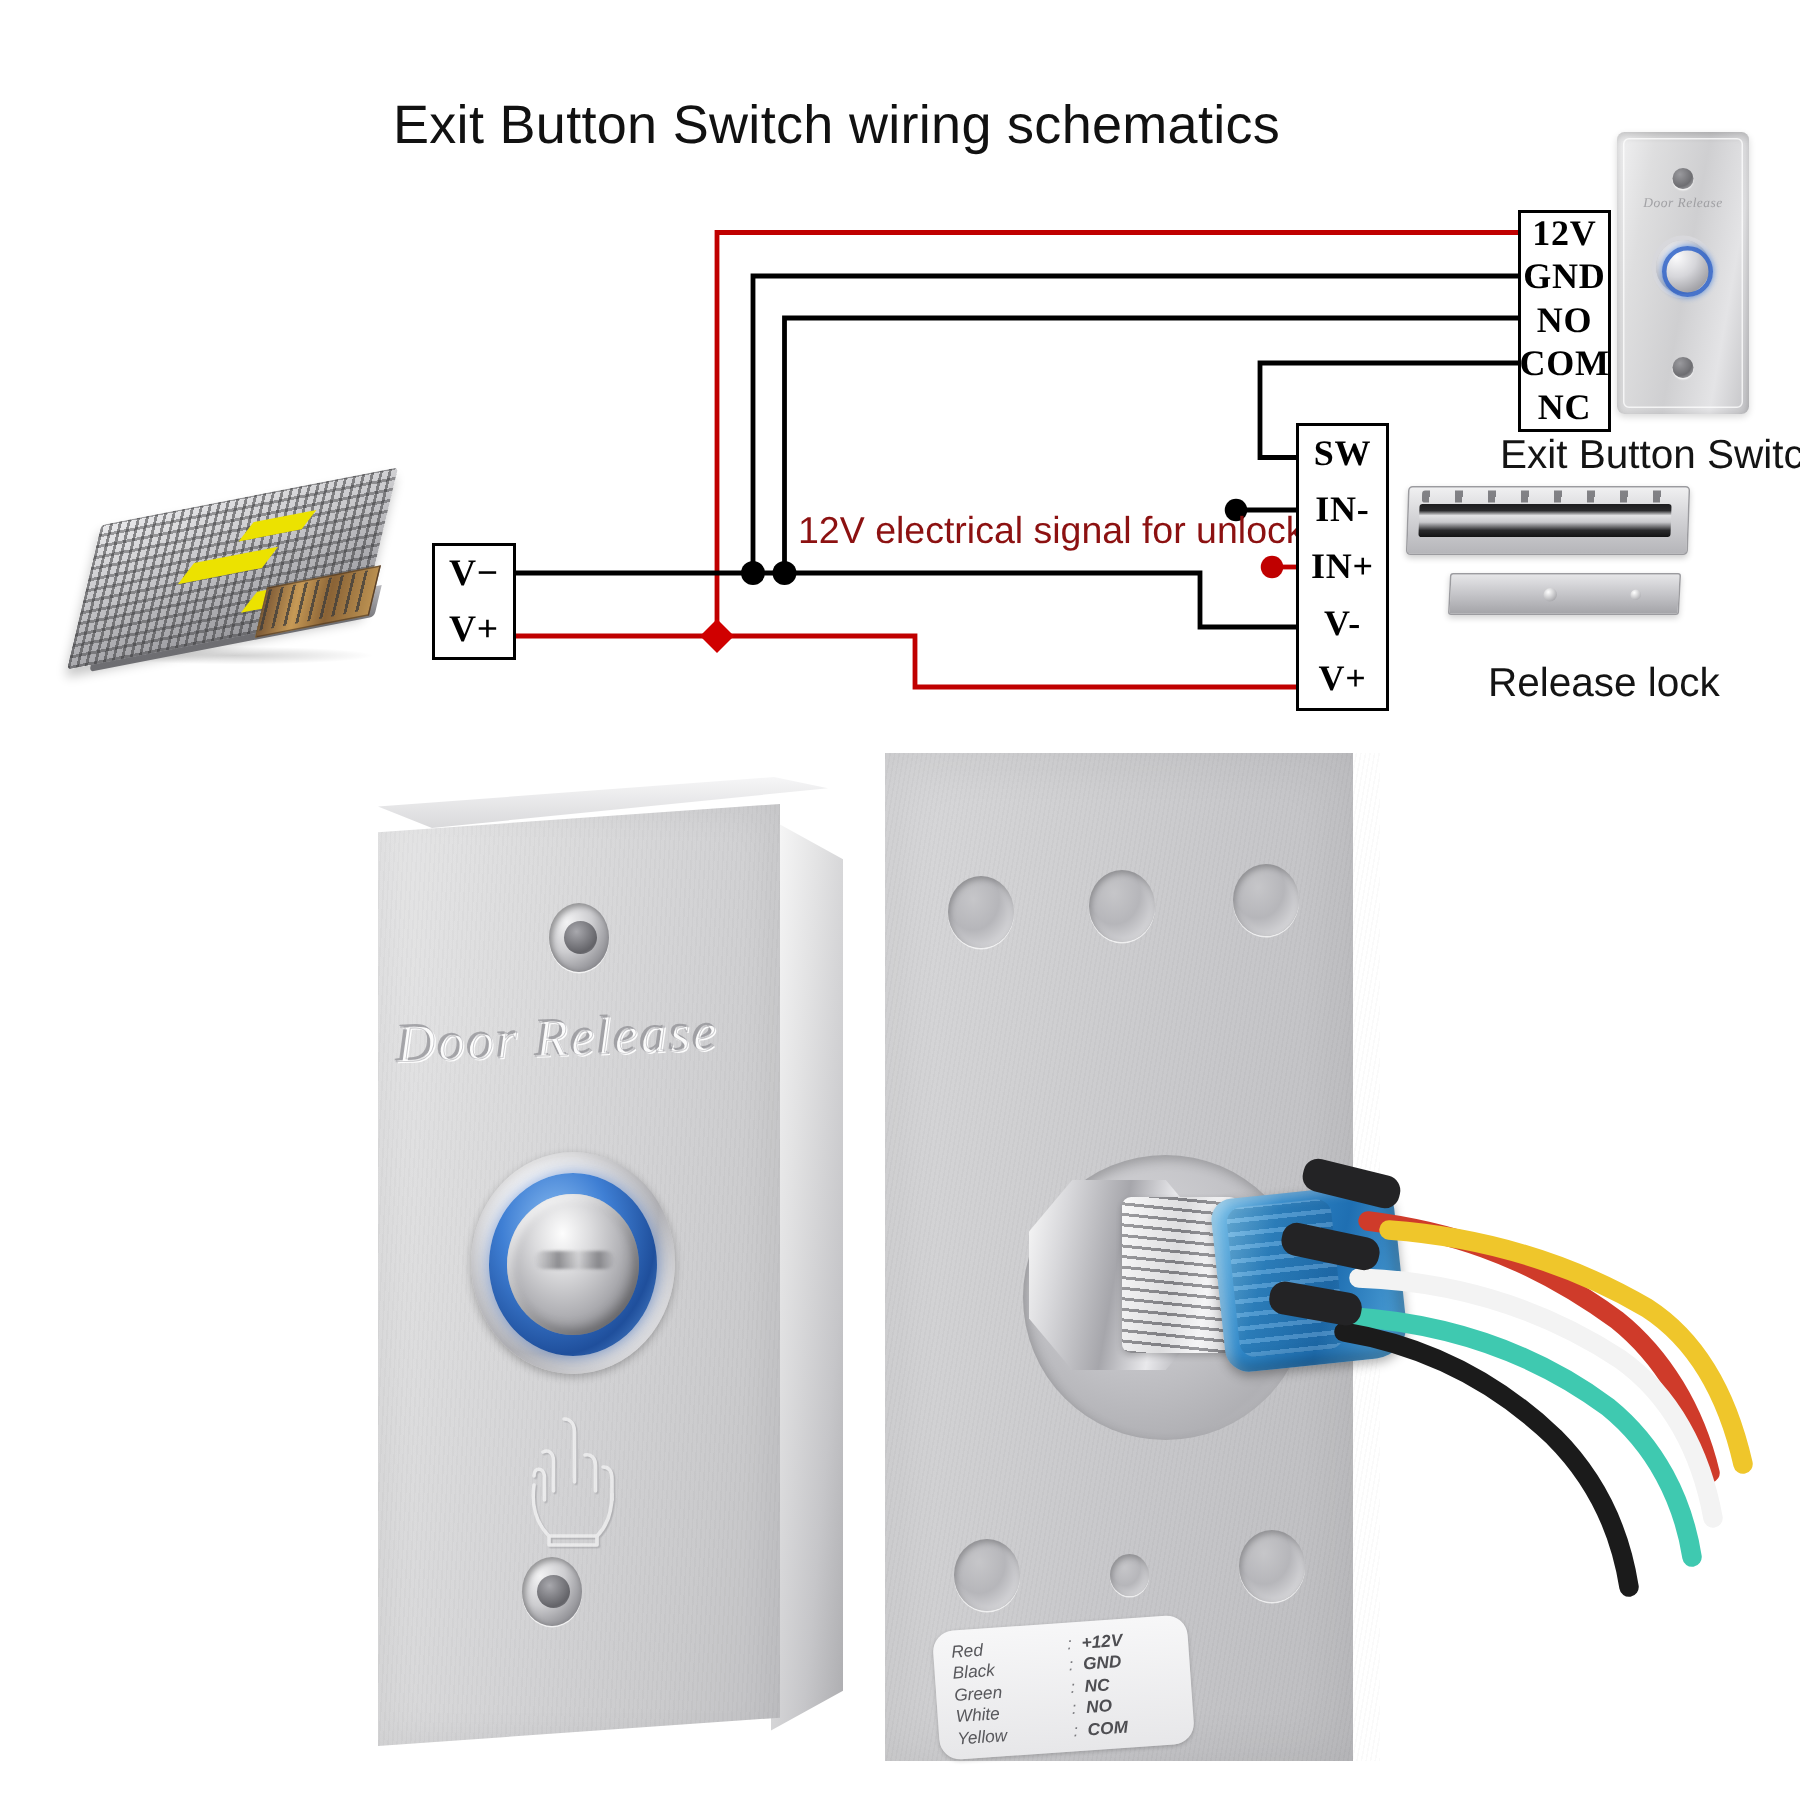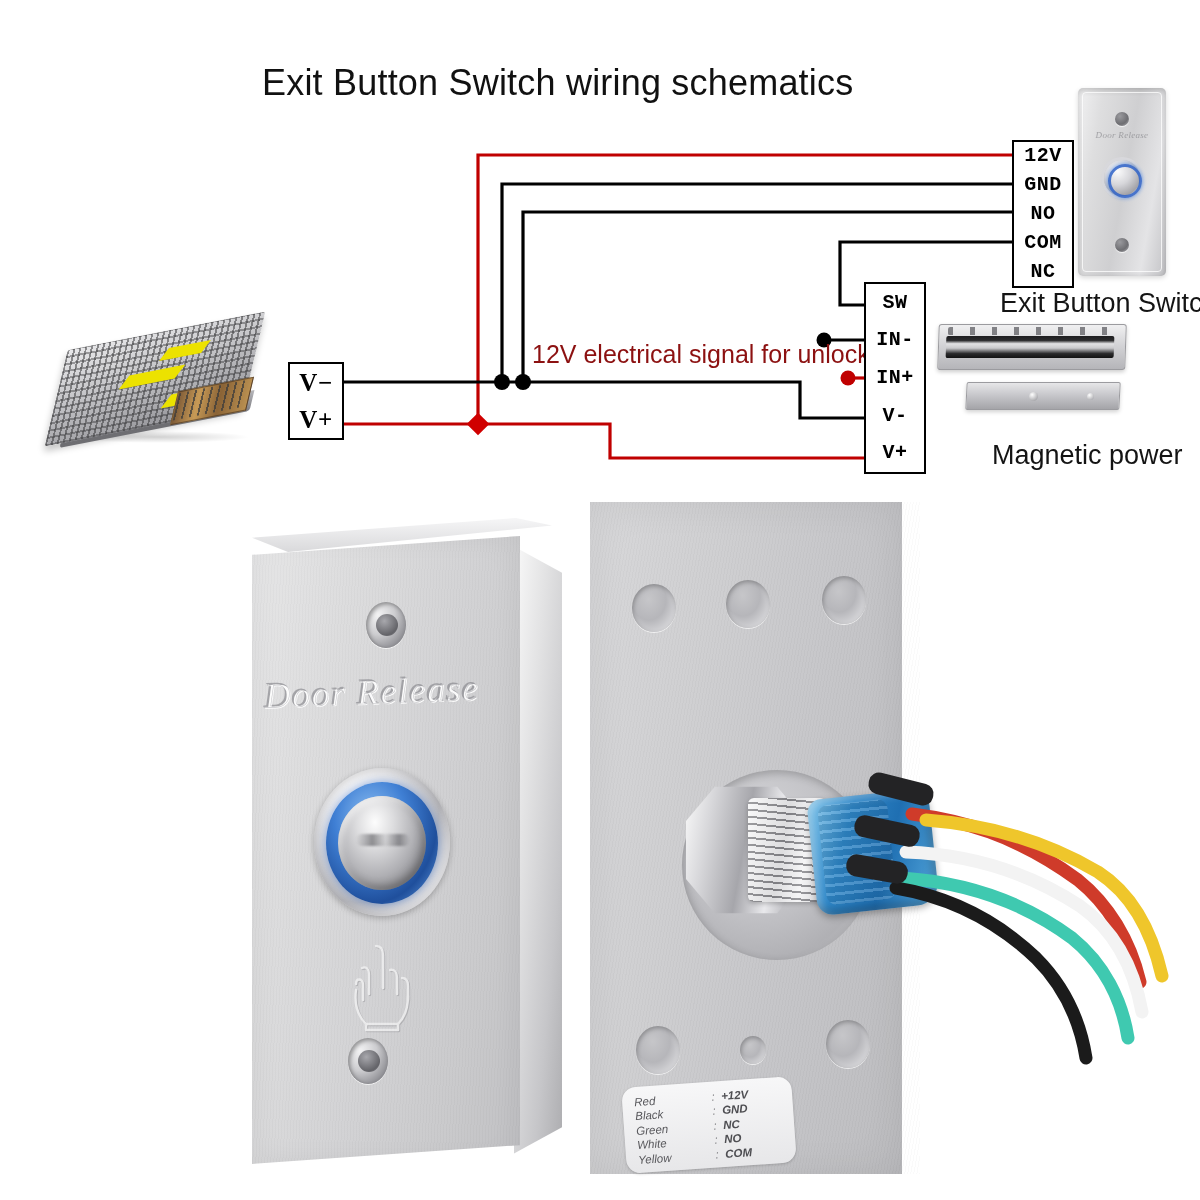--- a/index.html
+++ b/index.html
@@ -27,22 +27,22 @@
   
   #wiring{ left:0; top:0; width:1200px; height:520px; }
 
   
   .tbox{
     border:2.5px solid #000; background:#fff; box-sizing:border-box;
     display:flex; flex-direction:column; justify-content:space-around;
     align-items:center;
   }
   .tbox span{
-    font-family:Liberation Mono, monospace; font-weight:bold;
-    font-size:20px; color:#000; line-height:1; letter-spacing:.5px;
+    font-family:Liberation Serif, serif; font-weight:bold;
+    font-size:24px; color:#000; line-height:1; letter-spacing:.5px;
   }
   #exit-term{ left:1012px; top:140px; width:62px; height:148px; }
   #ctrl-term{ left:864px; top:282px; width:62px; height:192px; }
   #psu-term{ left:288px; top:362px; width:56px; height:78px; }
   #psu-term span{ font-family:"Liberation Serif",serif; font-weight:bold; font-size:25px;}
 
   
 
   
   #psu{ left:48px; top:305px; width:218px; height:150px; }
@@ -371,21 +371,21 @@
     <div class="ep-ring"></div>
   </div>
   <div class="abs cap cap-exit">Exit Button Switch</div>
 
   <div class="abs" id="maglock">
     <div class="ml-body"></div>
     <div class="ml-topholes"></div>
     <div class="ml-face"></div>
     <div class="ml-arm"></div>
   </div>
-  <div class="abs cap cap-mag">Magnetic power</div>
+  <div class="abs cap cap-mag">Release lock</div>
 
   <div class="abs" id="photos">
 
     <div id="plate-left">
       <div class="pl-topedge"></div>
       <div class="pl-edge"></div>
       <div class="pl-face"></div>
       <div class="pl-grain"></div>
       <div class="pl-screw s1"></div>
       <div class="pl-screw s2"></div>

